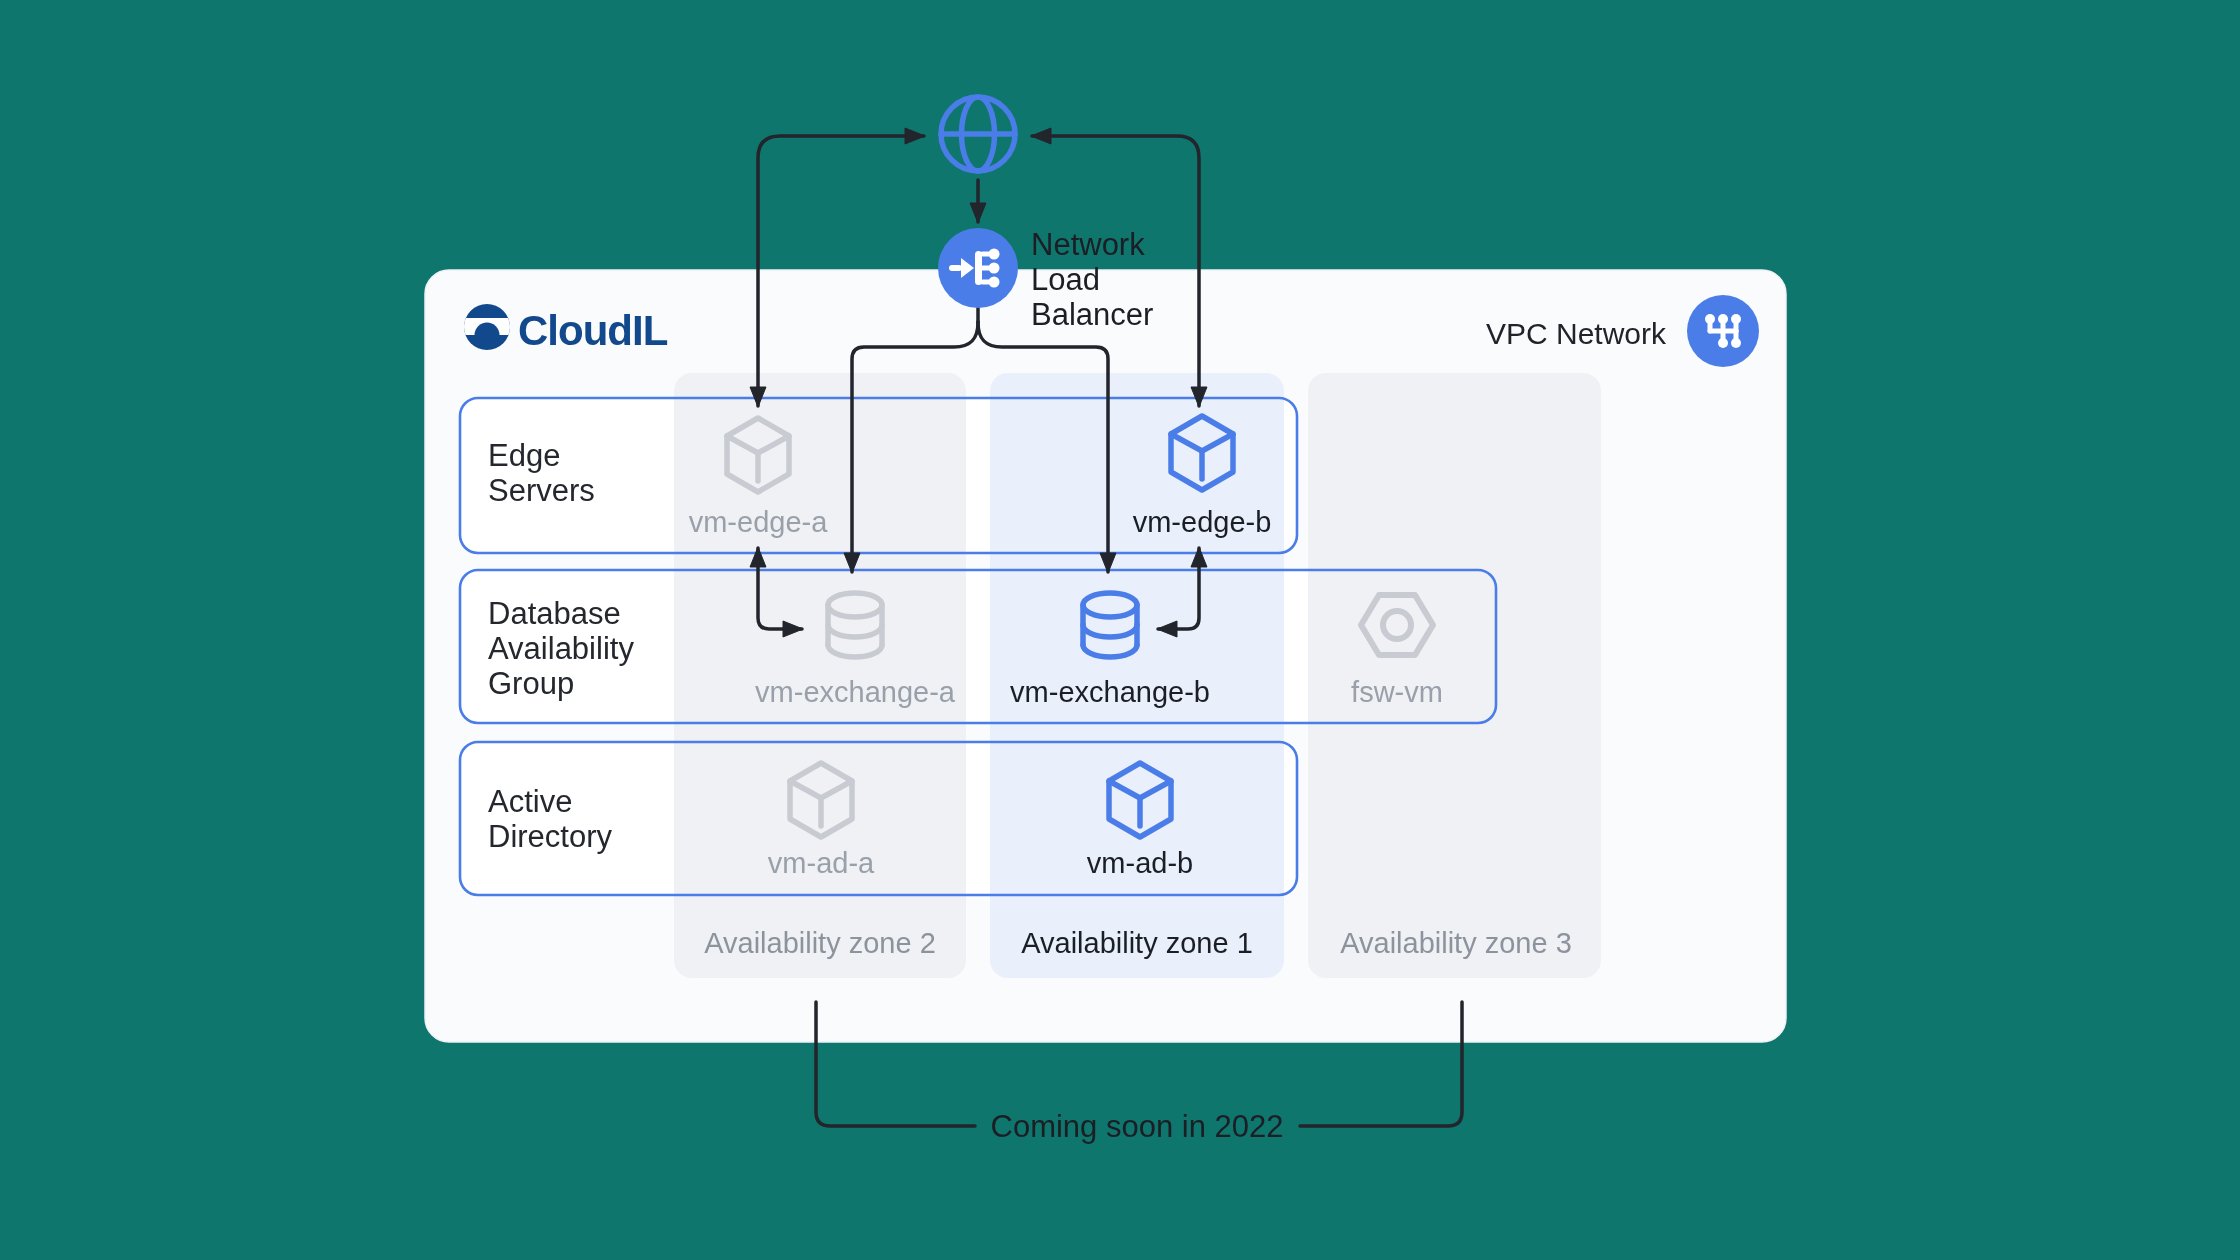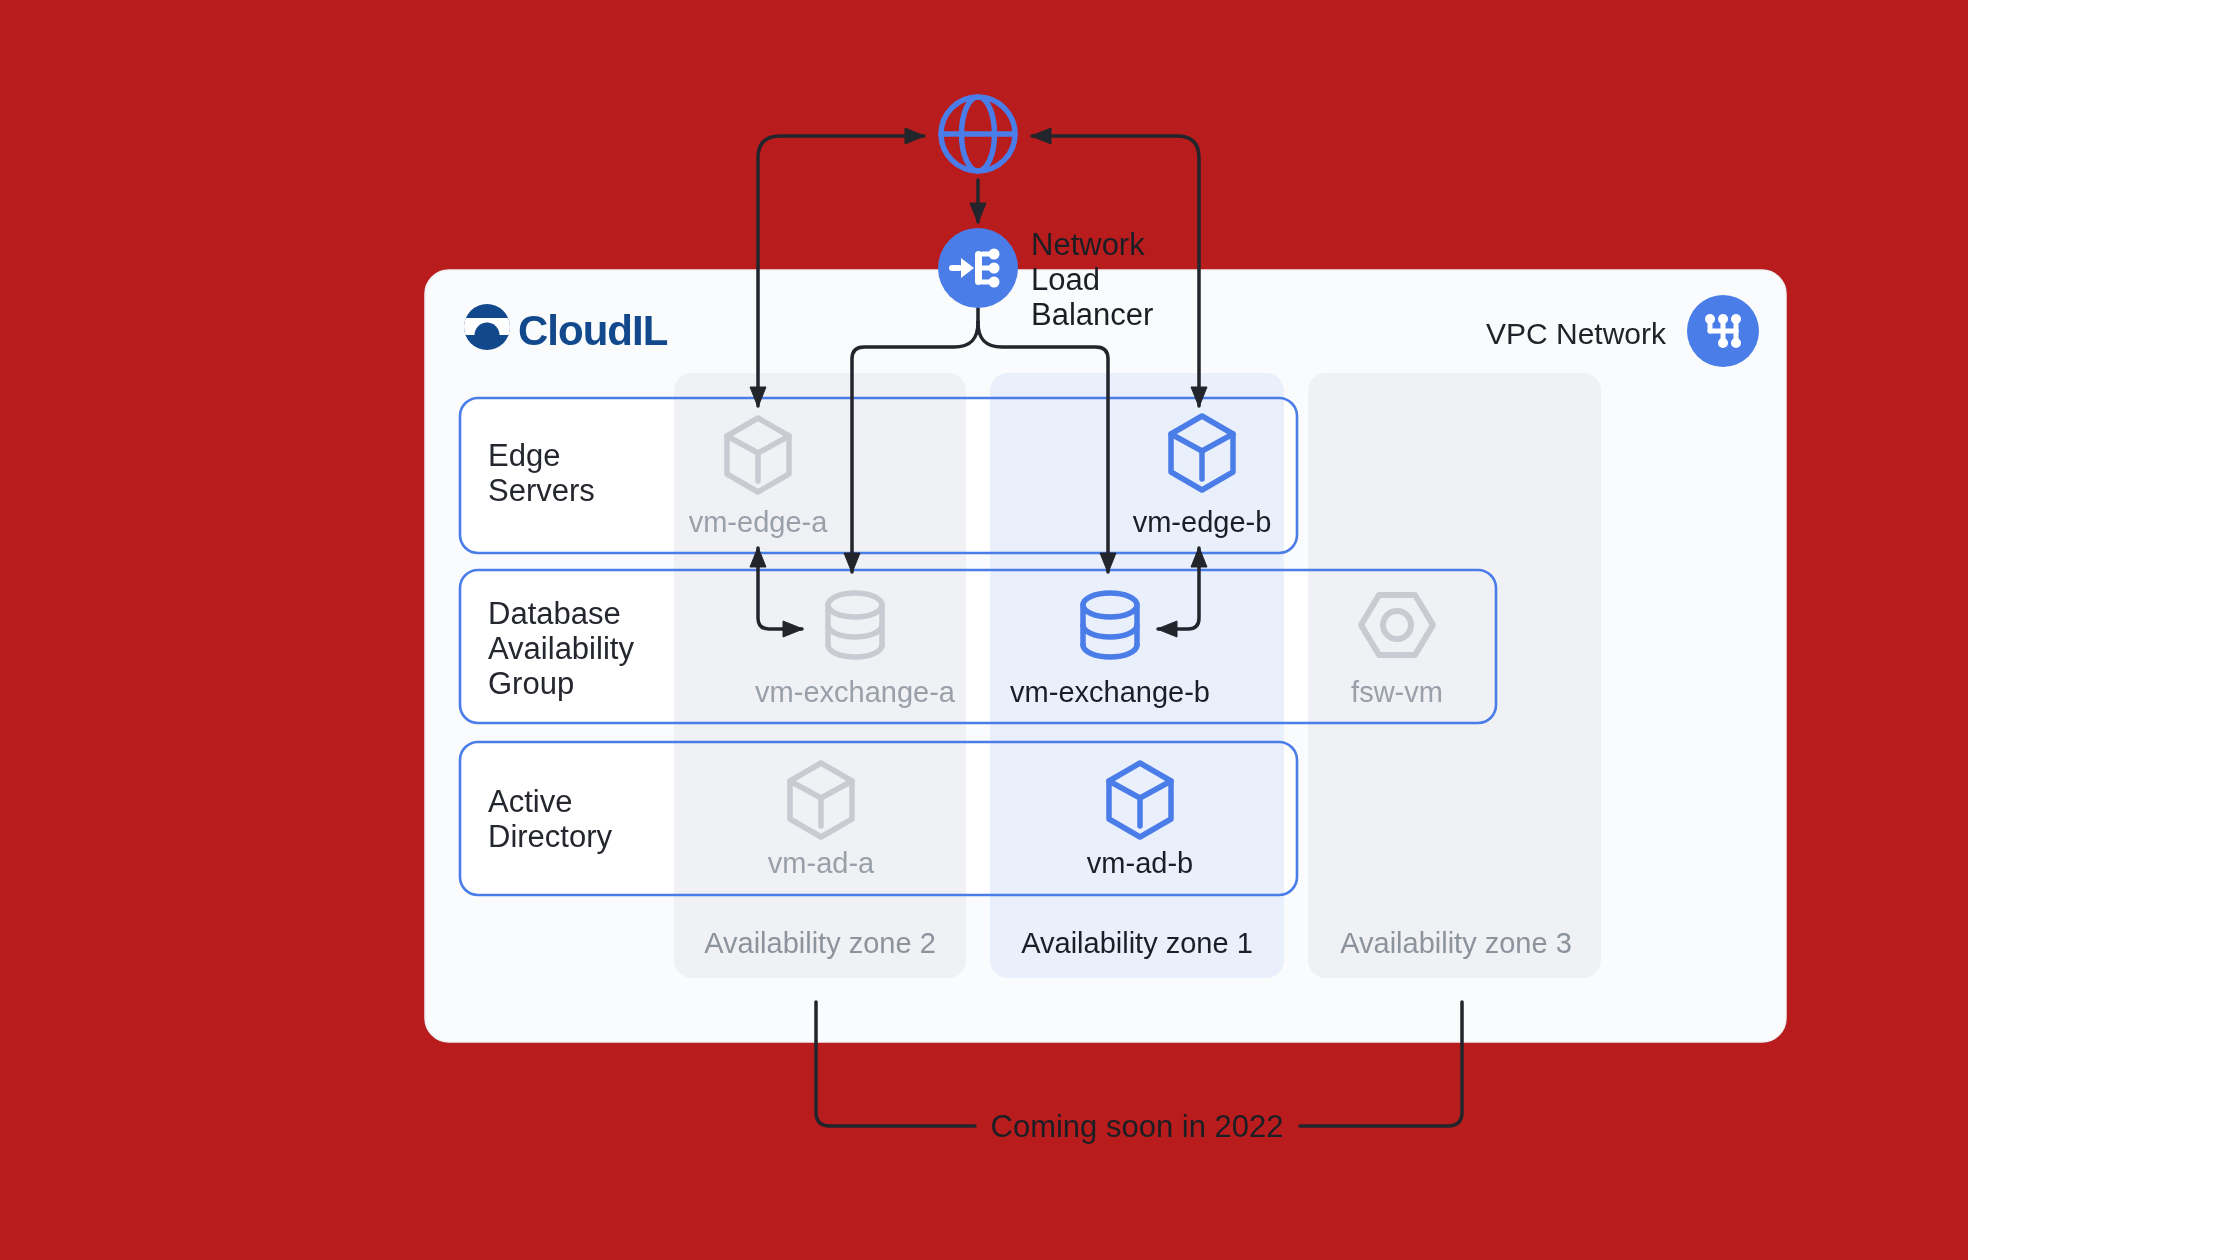--- a/index.html
+++ b/index.html
@@ -1,17 +1,17 @@
 <!DOCTYPE html>
 <html><head>
 <meta charset="utf-8">
 <style>
   html,body{margin:0;padding:0;background:#ffffff;}
   body{width:2240px;height:1260px;overflow:hidden;font-family:"Liberation Sans",sans-serif;}
-  .stage{position:relative;width:1968px;height:1260px;background:#b91c1c;}
+  .stage{position:relative;width:2240px;height:1260px;background:#0f766e;}
   svg{display:block;}
   svg text{font-family:"Liberation Sans",sans-serif;}
 
   
   .icon-stroke{fill:none;stroke-linecap:round;stroke-linejoin:round;}
   .icon-blue{stroke:#4A7DE8;}
   .icon-gray{stroke:#C8CBD1;}
 
   
   .wire{fill:none;stroke:#22252B;stroke-width:3.5;stroke-linecap:round;stroke-linejoin:round;}

